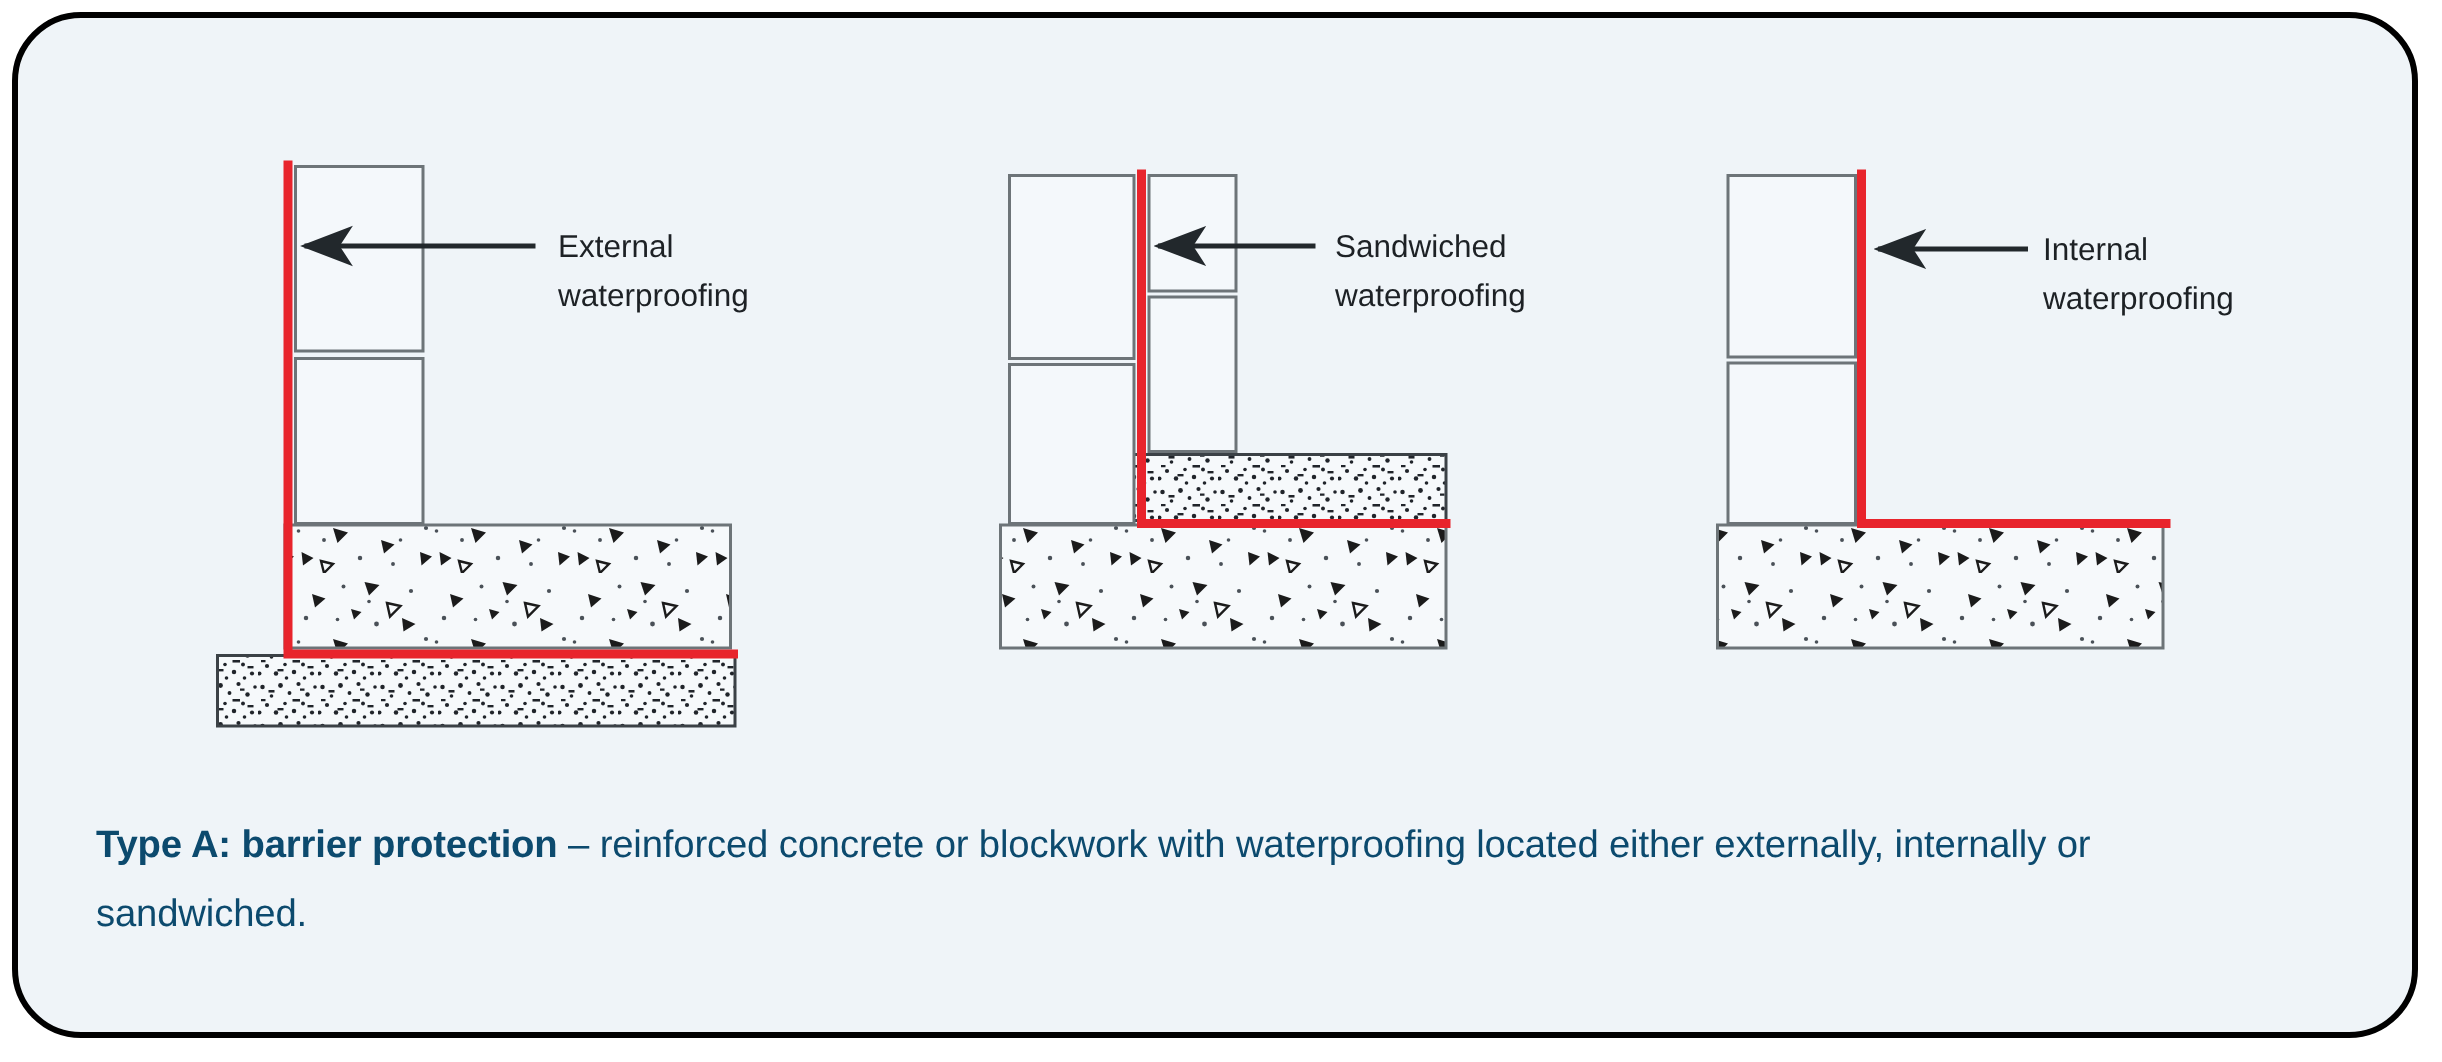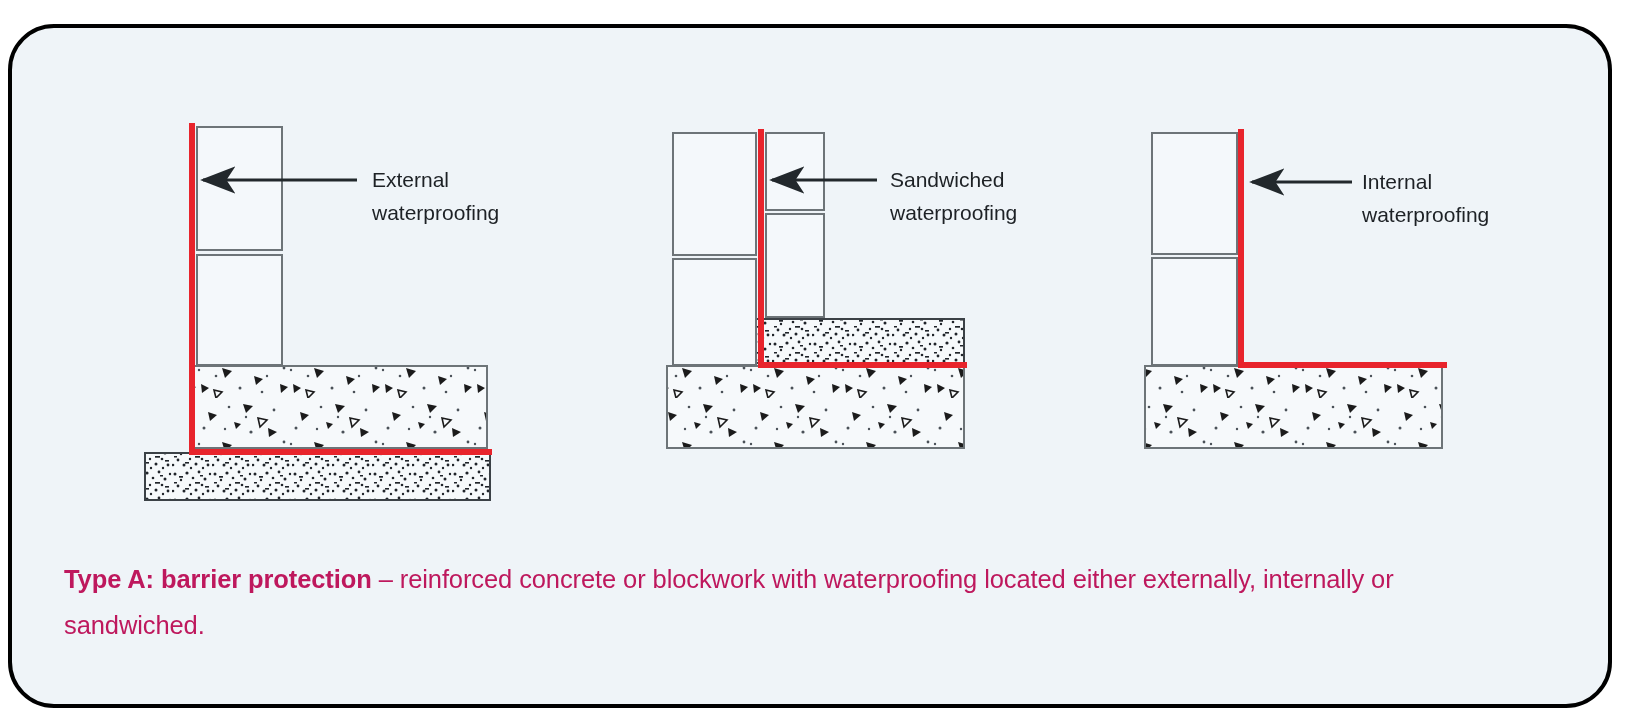--- a/index.html
+++ b/index.html
@@ -5,42 +5,42 @@
 <style>
   html,body{margin:0;padding:0;}
   body{
     width:1628px;height:708px;
     background:#ffffff;
     font-family:"Liberation Sans", sans-serif;
     overflow:hidden;
   }
   #card{
     position:absolute;
-    left:8px;top:24px;
+    left:8px;top:8px;
     width:1604px;height:684px;
     box-sizing:border-box;
     background:#eff4f8;
     border:4px solid #000000;
     border-radius:46px;
   }
   #figure{
     position:absolute;
     left:0;top:0;
     width:1604px;height:684px;
   }
   svg{display:block;}
   .cap{
     position:absolute;
     left:52px;
     top:528px;
     width:1440px;
     font-family:"Liberation Sans", sans-serif;
     font-size:25.5px;
     line-height:46px;
-    color:#be185d;
+    color:#0c4a6e;
     letter-spacing:-0.1px;
   }
   .cap b{font-weight:bold;}
   .lbl{
     font-family:"Liberation Sans", sans-serif;
     font-size:21px;
     fill:#1d2125;
   }
 </style>
 </head>

